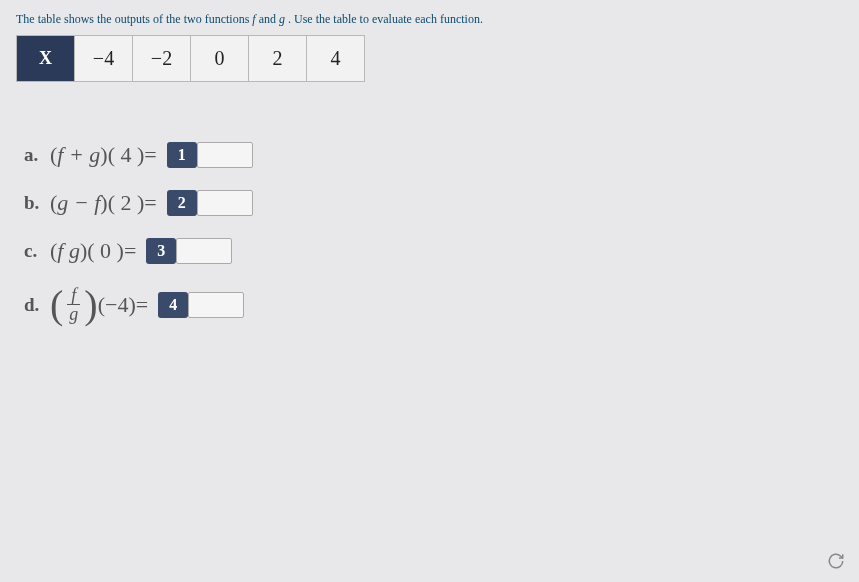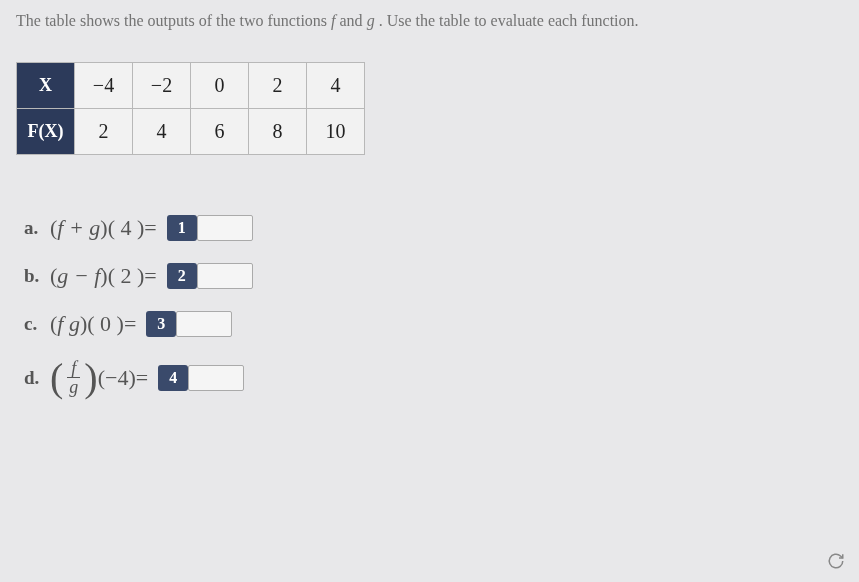--- a/index.html
+++ b/index.html
@@ -6,23 +6,23 @@
     body {
       width: 859px;
       height: 582px;
       background: #e8e8ea;
       font-family: 'Times New Roman', serif;
       padding: 12px 16px;
       position: relative;
       overflow: hidden;
     }
     .instruction {
-      font-size: 16px;
-      color: #737373;
-      margin-bottom: 32px;
+      font-size: 12px;
+      color: #0c4a6e;
+      margin-bottom: 8px;
       font-style: normal;
     }
     .instruction .mathvar { font-style: italic; font-family: 'Times New Roman', serif; }
     table.data {
       border-collapse: collapse;
       margin-bottom: 60px;
     }
     table.data td, table.data th {
       border: 1px solid #b8b8b8;
       text-align: center;
@@ -122,28 +122,20 @@
 <table class="data">
   <tbody>
       <tr>
     <th>X</th>
     <td>−4</td>
     <td>−2</td>
     <td>0</td>
     <td>2</td>
     <td>4</td>
   </tr>
-  <tr>
-    <th>F(X)</th>
-    <td>2</td>
-    <td>4</td>
-    <td>6</td>
-    <td>8</td>
-    <td>10</td>
-  </tr>
 </tbody>
   </table>
 
 <div class="questions">
 
   <div class="q-row">
     <span class="q-label">a.</span>
     <span class="q-expr">
       <span class="paren">(</span>
         <span> f + g </span>

